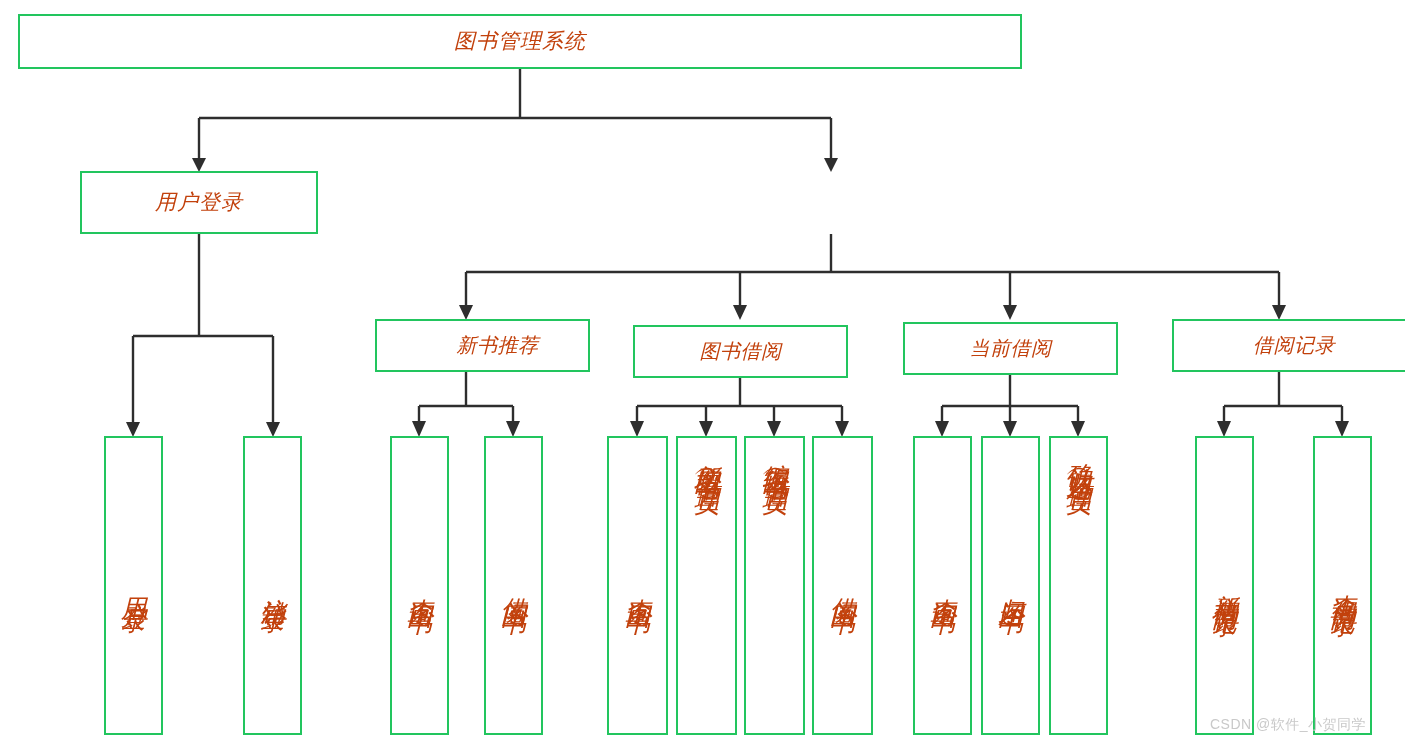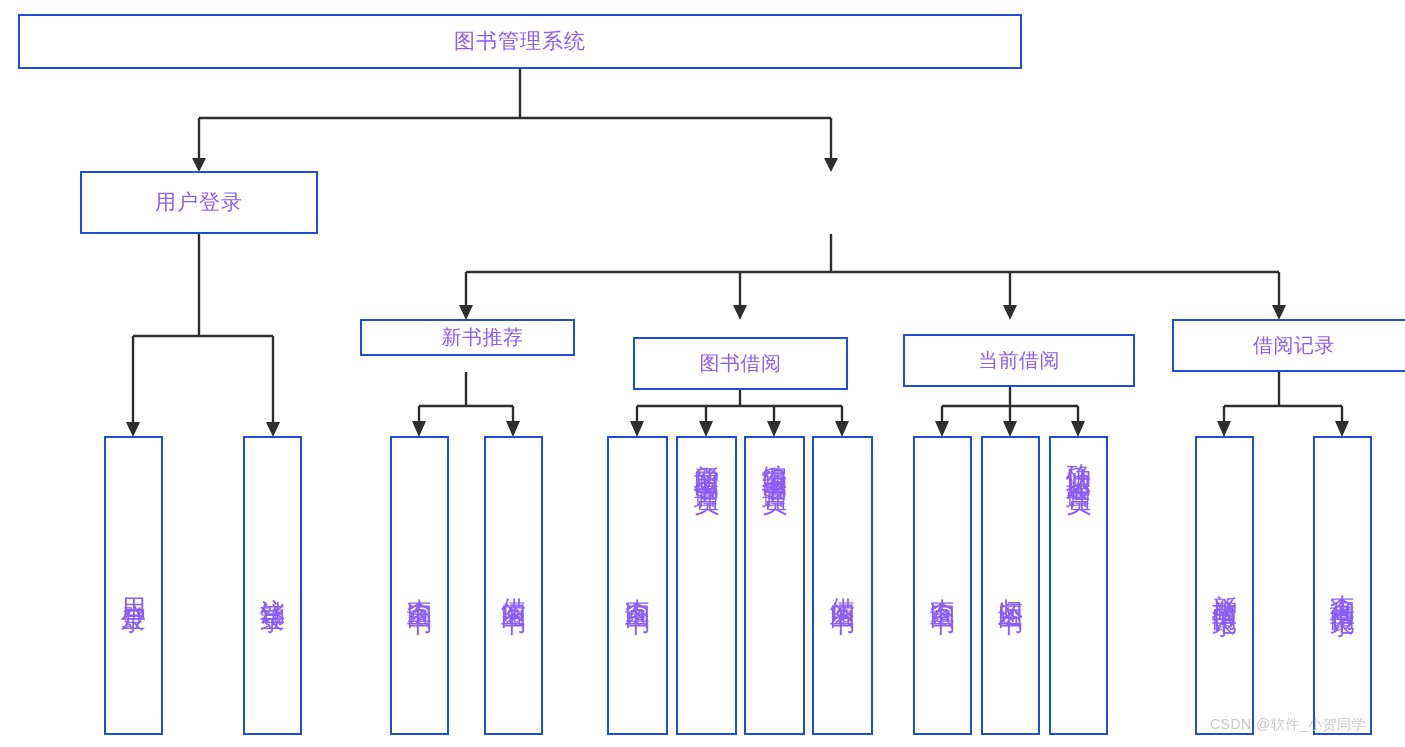--- a/index.html
+++ b/index.html
@@ -12,25 +12,26 @@
     position:relative;
     width:1405px;
     height:747px;
     background:#ffffff;
     overflow:hidden;
   }
   .node{
     position:absolute;
     box-sizing:border-box;
     background:#ffffff;
-    border:2px solid #1d4ed8;
+    border:2px solid #22c55e;
     display:flex;
     align-items:center;
     justify-content:center;
-    color:#8b5cf6;
+    color:#c2410c;
+    font-style:italic;
   }
   .node .lbl{
     display:block;
     line-height:1.06;
     white-space:pre;
     text-align:center;
   }
   
   .node.h .lbl{
     font-size:21px;
@@ -149,27 +150,27 @@
   </svg>
 
   <div class="node h root" style="left:18px; top:14px; width:1004px; height:55px;">
     <span class="lbl">图书管理系统</span>
   </div>
 
   <div class="node h" style="left:80px; top:171px; width:238px; height:63px;">
     <span class="lbl">用户登录</span>
   </div>
 
-  <div class="node h mid" style="left:360px; top:319px; width:215px; height:37px;padding-left:30px;">
+  <div class="node h mid" style="left:375px; top:319px; width:215px; height:53px;padding-left:30px;">
     <span class="lbl">新书推荐</span>
   </div>
-  <div class="node h mid" style="left:633px; top:337px; width:215px; height:53px;">
+  <div class="node h mid" style="left:633px; top:325px; width:215px; height:53px;">
     <span class="lbl">图书借阅</span>
   </div>
-  <div class="node h mid" style="left:903px; top:334px; width:232px; height:53px;">
+  <div class="node h mid" style="left:903px; top:322px; width:215px; height:53px;">
     <span class="lbl">当前借阅</span>
   </div>
   <div class="node h mid" style="left:1172px; top:319px; width:244px; height:53px;">
     <span class="lbl">借阅记录</span>
   </div>
 
   <div class="node v mid-align" style="left:104px; top:436px; width:59px; height:299px;">
     <span class="lbl">用户登录</span>
   </div>
   <div class="node v mid-align" style="left:243px; top:436px; width:59px; height:299px;">

